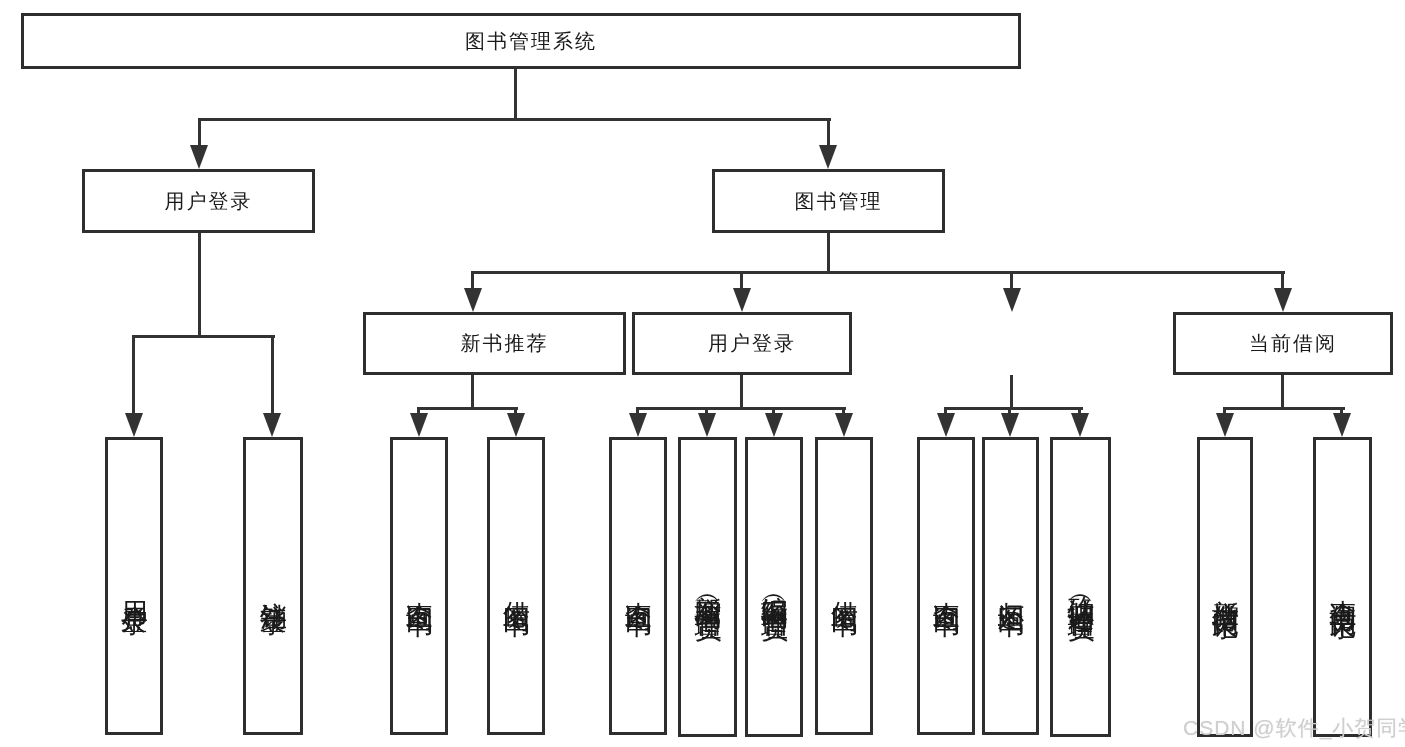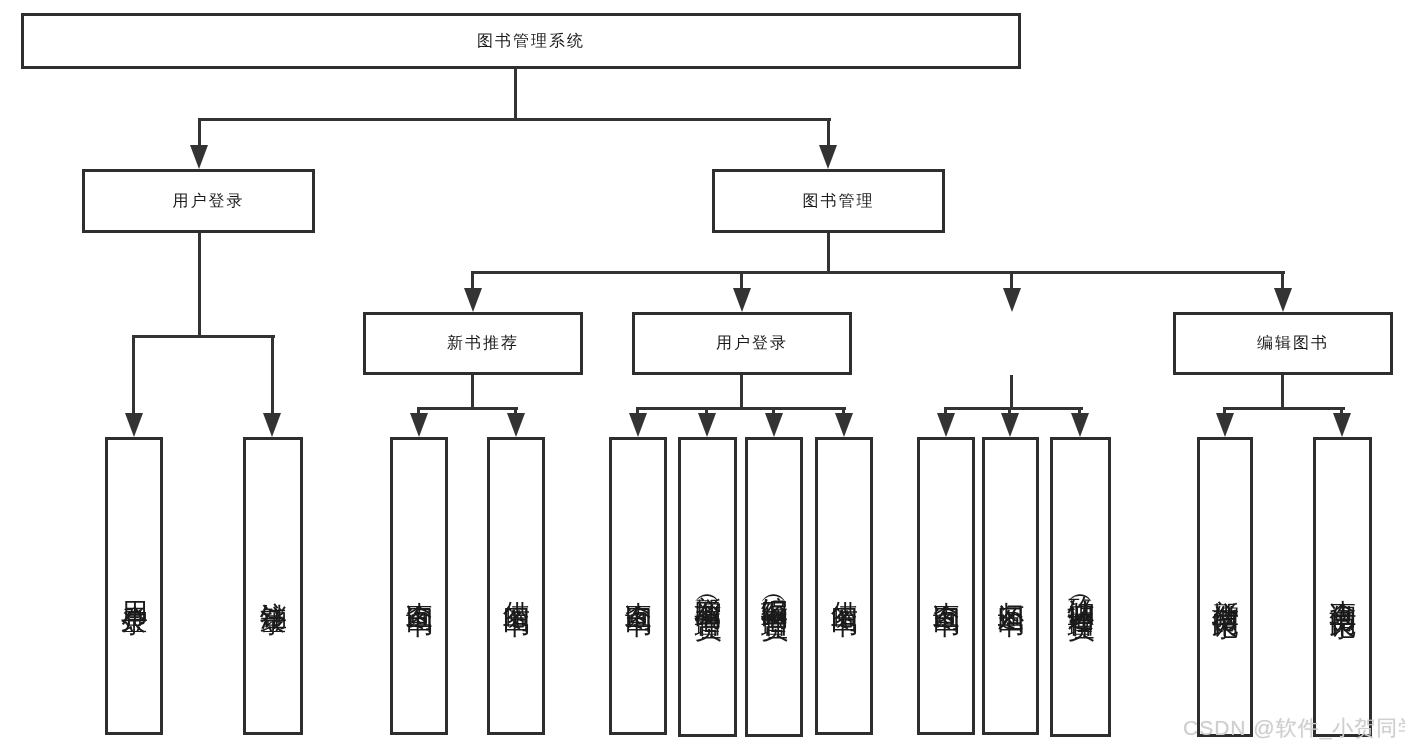--- a/index.html
+++ b/index.html
@@ -8,21 +8,21 @@
   }
   *{box-sizing:border-box;}
   body{margin:0;background:var(--background);font-family:"Liberation Sans",sans-serif;}
   .canvas{position:relative;width:1405px;height:747px;background:var(--background);overflow:hidden;}
 
   .box{
     position:absolute;background:#fff;border:3px solid var(--border);
     display:flex;align-items:center;justify-content:center;
     color:var(--text);
   }
-  .hbox{font-size:16px;letter-spacing:2px;padding-left:20px;}
+  .hbox{font-size:20px;letter-spacing:2px;padding-left:20px;}
   .vbox{font-size:27px;}
   .vbox .vtext{writing-mode:vertical-rl;text-orientation:mixed;letter-spacing:3px;line-height:1.15;}
 
   .line{position:absolute;background:var(--line);}
   .arrow{
     position:absolute;width:0;height:0;
     border-left:9px solid transparent;border-right:9px solid transparent;
     border-top:24px solid var(--line);
   }
   .watermark{
@@ -41,28 +41,28 @@
     <span>图书管理系统</span>
   </div>
 
   <div class="box hbox" style="left:82px;top:169px;width:233px;height:64px;">
     <span>用户登录</span>
   </div>
   <div class="box hbox" style="left:712px;top:169px;width:233px;height:64px;">
     <span>图书管理</span>
   </div>
 
-  <div class="box hbox" style="left:363px;top:312px;width:220px;height:63px;">
+  <div class="box hbox" style="left:363px;top:312px;width:263px;height:63px;">
     <span>新书推荐</span>
   </div>
   <div class="box hbox" style="left:632px;top:312px;width:220px;height:63px;">
     <span>用户登录</span>
   </div>
   <div class="box hbox" style="left:1173px;top:312px;width:220px;height:63px;">
-    <span>编辑图书</span>
+    <span>当前借阅</span>
   </div>
 
   <div class="box vbox" style="left:105px;top:437px;width:58px;height:298px;">
     <span class="vtext">用户登录</span>
   </div>
   <div class="box vbox" style="left:243px;top:437px;width:60px;height:298px;">
     <span class="vtext">注销登录</span>
   </div>
 
   <div class="box vbox" style="left:390px;top:437px;width:58px;height:298px;">

